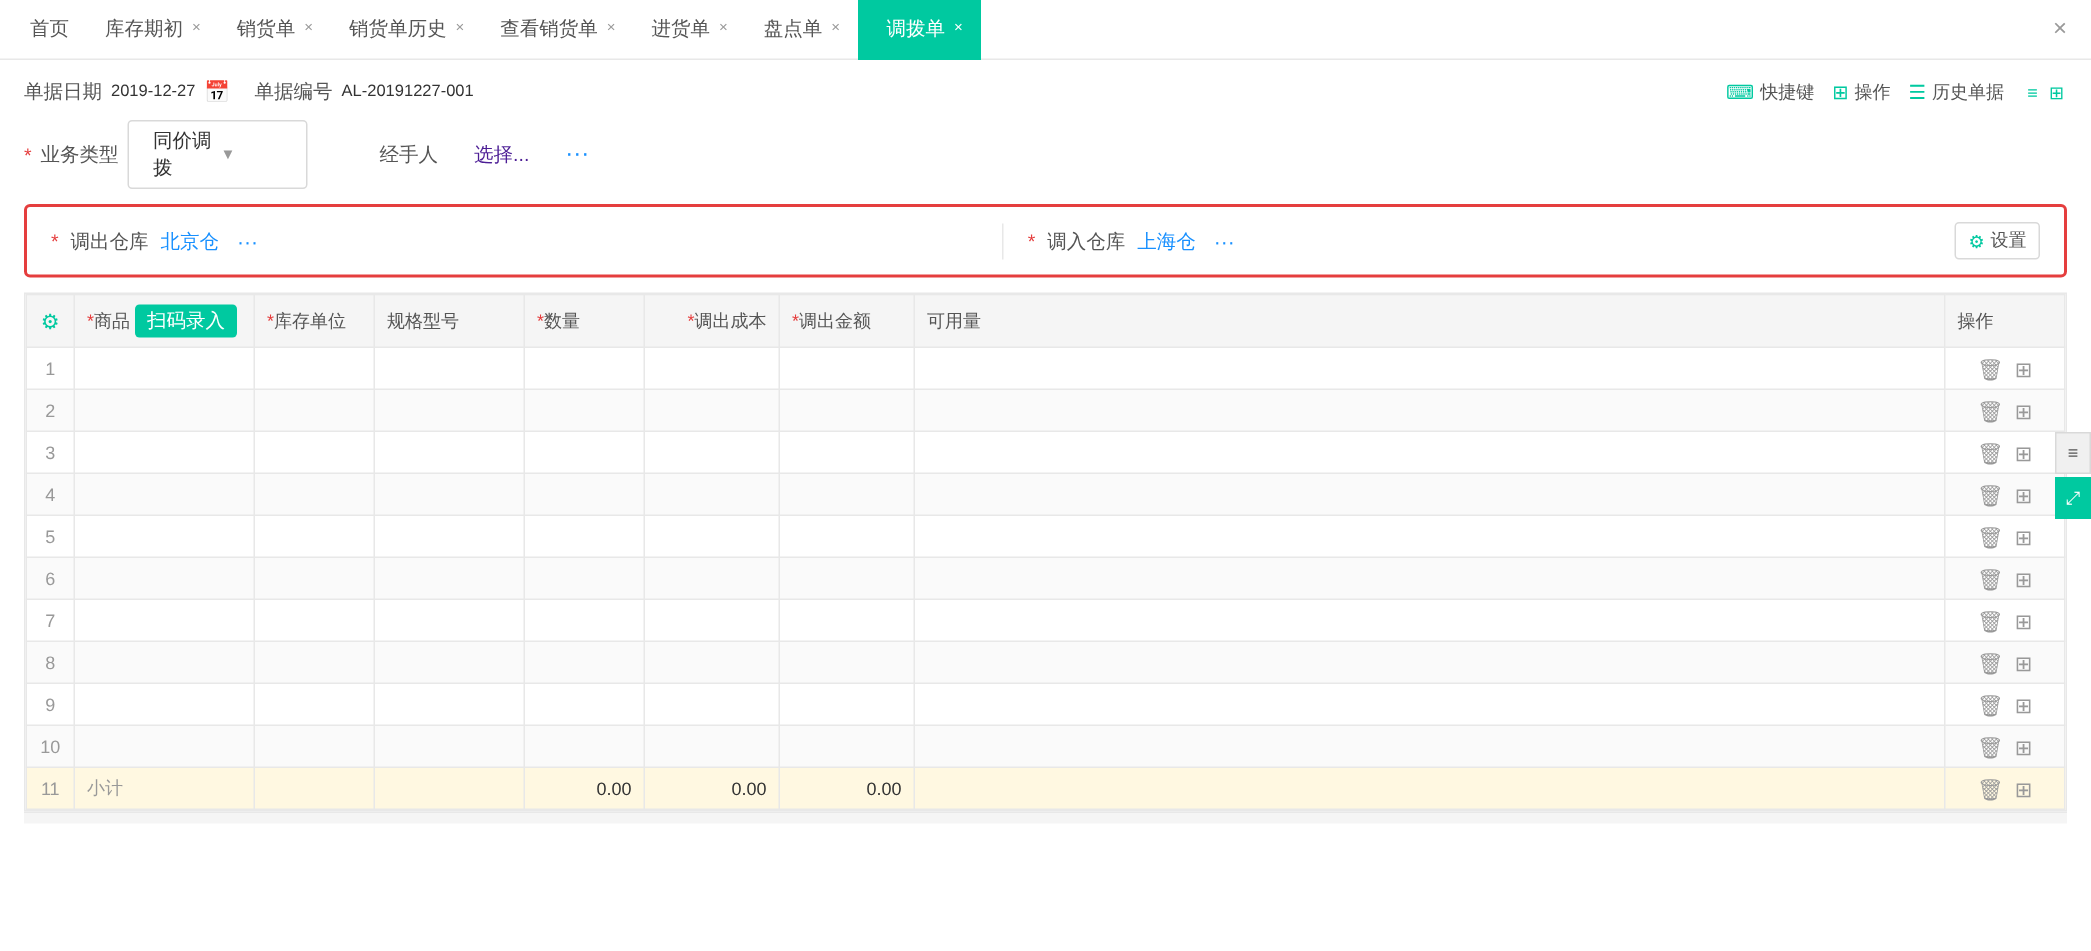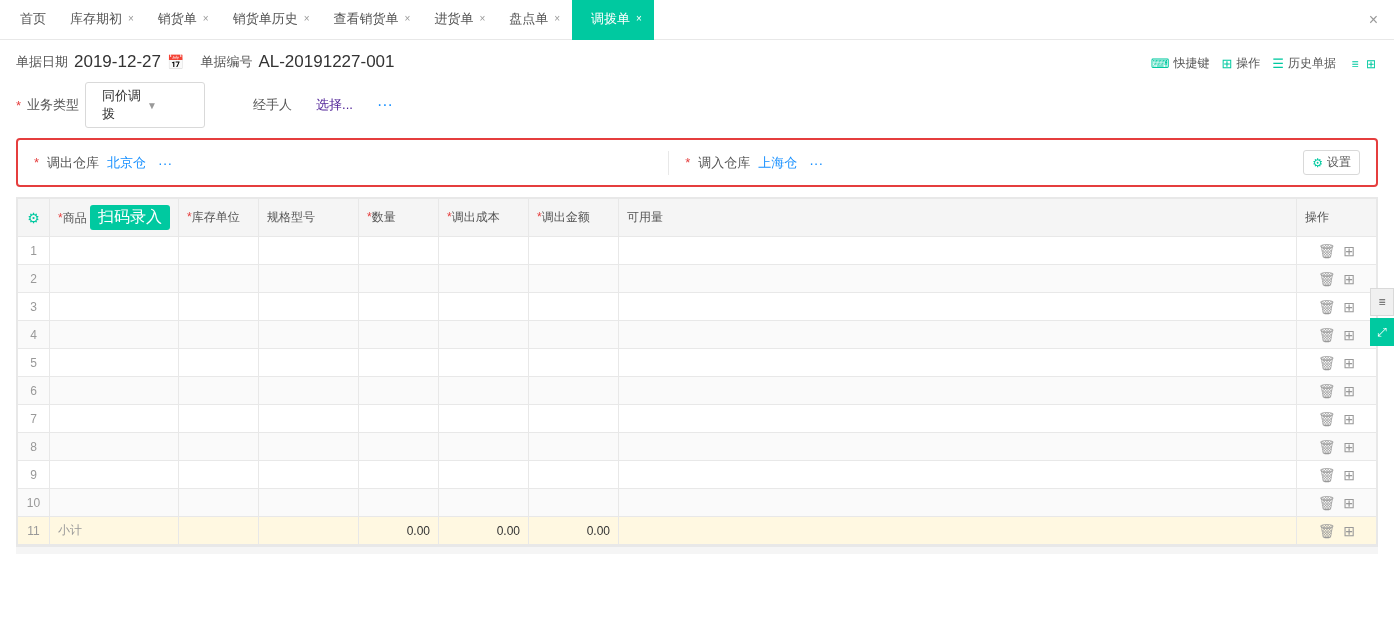--- a/index.html
+++ b/index.html
@@ -58,21 +58,21 @@
       justify-content: space-between;
       margin-bottom: 10px;
     }
     .form-header-left {
       display: flex; align-items: center; gap: 16px;
     }
     .field-group {
       display: flex; align-items: center; gap: 6px;
     }
     .field-label { color: #555; font-size: 13px; }
-    .field-value { color: #333; font-size: 17px; }
+    .field-value { color: #333; font-size: 11px; }
     .calendar-icon {
       color: #00c9a0;
       cursor: pointer;
       font-size: 14px;
     }
     .form-header-right {
       display: flex; align-items: center; gap: 12px;
     }
     .toolbar-btn {
       display: flex; align-items: center; gap: 4px;
@@ -214,21 +214,21 @@
       margin: 0 2px;
     }
     .scan-btn {
       display: inline-flex;
       align-items: center;
       gap: 3px;
       background: #00c9a0;
       color: #fff;
       padding: 2px 8px;
       border-radius: 3px;
-      font-size: 16px;
+      font-size: 13px;
       cursor: pointer;
     }
 
     
     .right-float {
       position: fixed;
       right: 0;
       top: 50%;
       transform: translateY(-50%);
       display: flex;
@@ -386,21 +386,21 @@
           <th class="gear-cell" style="width:32px;">
             <span class="gear-cell-icon">⚙</span>
           </th>
           <th style="width:120px;">
             <span class="req">*</span>商品
             <span class="scan-btn">扫码录入</span>
           </th>
           <th style="width:80px;"><span class="req">*</span>库存单位</th>
           <th style="width:100px;">规格型号</th>
           <th style="width:80px;"><span class="req">*</span>数量</th>
-          <th style="width:90px;"><span class="req">*</span>调出成本</th>
+          <th style="width:90px;text-align:right;"><span class="req">*</span>调出成本</th>
           <th style="width:90px;"><span class="req">*</span>调出金额</th>
           <th>可用量</th>
           <th style="width:80px;">操作</th>
         </tr>
       </thead>
       <tbody id="table-body">
       <tr>
         <td class="row-num">1</td>
         <td></td>
         <td></td>

